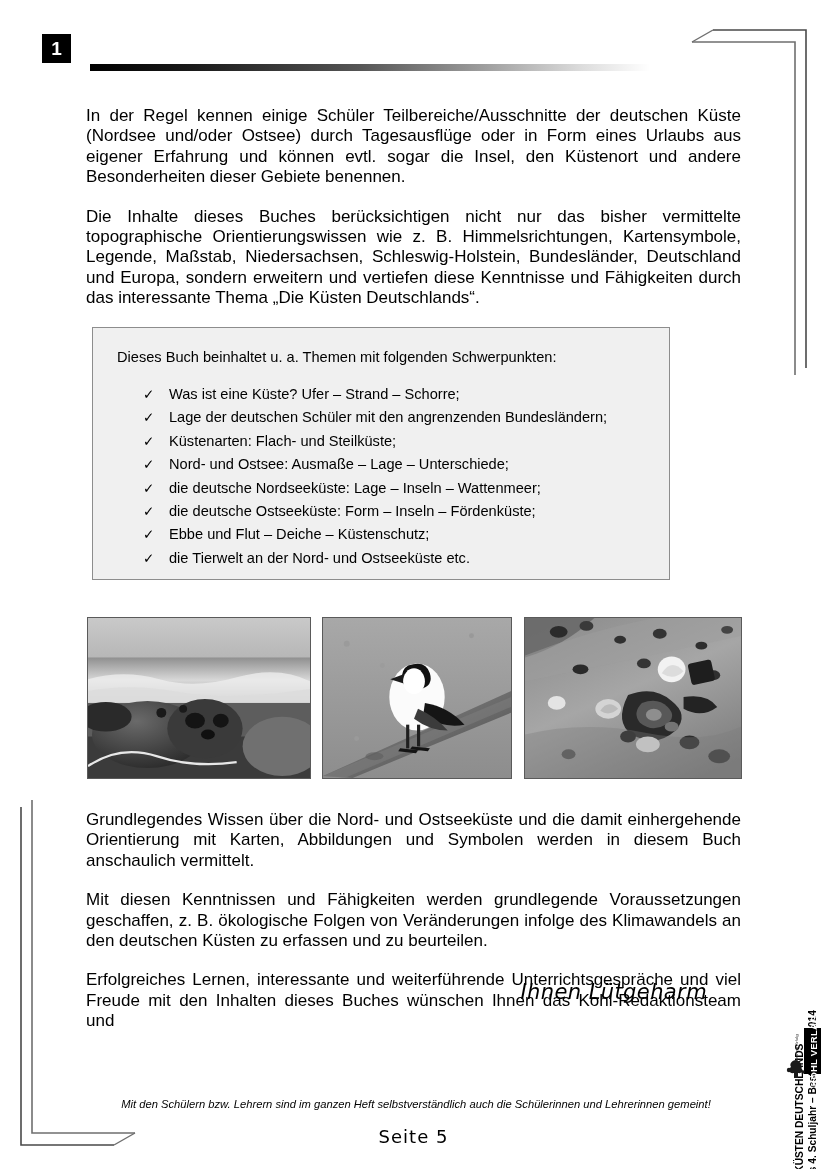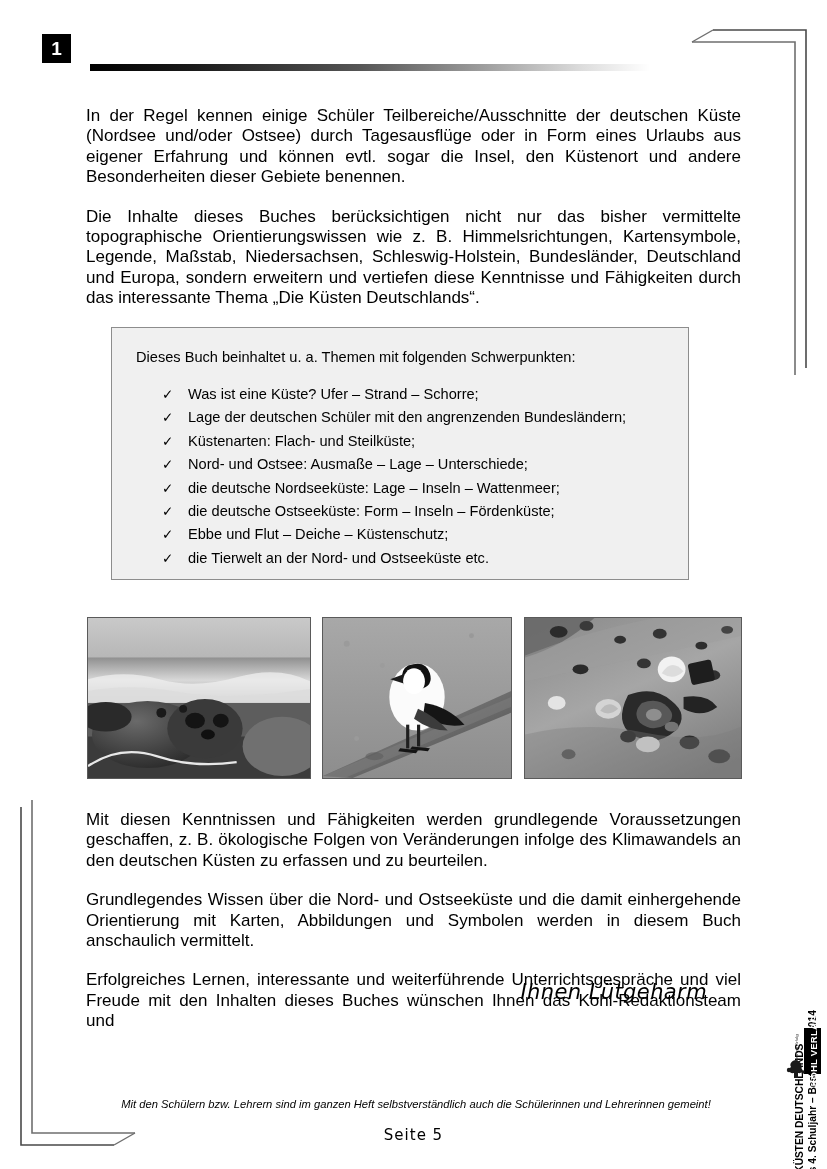--- a/index.html
+++ b/index.html
@@ -90,21 +90,21 @@
     font-size: 17px;
     line-height: 20.4px;
     text-align: justify;
     text-justify: inter-word;
   }
   p.para.last-of-block { margin-bottom: 0; }
 
   
   .topics-box {
     position: absolute;
-    left: 111px;
+    left: 92px;
     top: 327px;
     width: 578px;
     height: 253px;
     box-sizing: border-box;
     border: 1px solid #8d8d8d;
     background: #f0f0f0;
   }
   .topics-intro {
     margin: 20px 0 0 24px;
     font-size: 14.6px;
@@ -183,21 +183,21 @@
     font-weight: normal;
     font-style: italic;
   }
   .page-number {
     position: absolute;
     left: 0;
     right: 0;
     top: 1126px;
     text-align: center;
     font-family: "DejaVu Sans", sans-serif;
-    font-size: 15px;
+    font-size: 18px;
     letter-spacing: 1px;
   }
 
   
   .side-imprint {
     position: absolute;
     right: 4px;
     top: 770px;
     width: 40px;
     height: 240px;
@@ -418,22 +418,22 @@
         <ellipse cx="104" cy="120" rx="8" ry="6" fill="#1d1d1d"></ellipse>
         <ellipse cx="166" cy="126" rx="10" ry="7" fill="#2c2c2c"></ellipse>
         <ellipse cx="196" cy="140" rx="11" ry="7" fill="#3a3a3a"></ellipse>
         <ellipse cx="44" cy="138" rx="7" ry="5" fill="#555555"></ellipse>
         <path d="M0,118 Q60,104 120,116 T218,110 L218,162 L0,162 Z" fill="#7a7a7a" opacity="0.35"></path>
       </svg>
     </div>
   </div>
 
   <div class="content-lower">
+    <p class="para">Grundlegendes Wissen über die Nord- und Ostseeküste und die damit einhergehende Orientierung mit Karten, Abbildungen und Symbolen werden in diesem Buch anschaulich vermittelt.</p>
     <p class="para">Mit diesen Kenntnissen und Fähigkeiten werden grundlegende Voraussetzungen geschaffen, z. B. ökologische Folgen von Veränderungen infolge des Klimawandels an den deutschen Küsten zu erfassen und zu beurteilen.</p>
-    <p class="para">Grundlegendes Wissen über die Nord- und Ostseeküste und die damit einhergehende Orientierung mit Karten, Abbildungen und Symbolen werden in diesem Buch anschaulich vermittelt.</p>
     <p class="para last-of-block">Erfolgreiches Lernen, interessante und weiterführende Unterrichtsgespräche und viel Freude mit den Inhalten dieses Buches wünschen Ihnen das Kohl-Redaktionsteam und</p>
   </div>
 
   <div class="signature">Ihnen Lütgeharm</div>
 
   <div class="footnote">Mit den Schülern bzw. Lehrern sind im ganzen Heft selbstverständlich auch die Schülerinnen und Lehrerinnen gemeint!</div>
   <div class="page-number">Seite  5</div>
 
   <div class="side-imprint">
     <div class="vtext">

